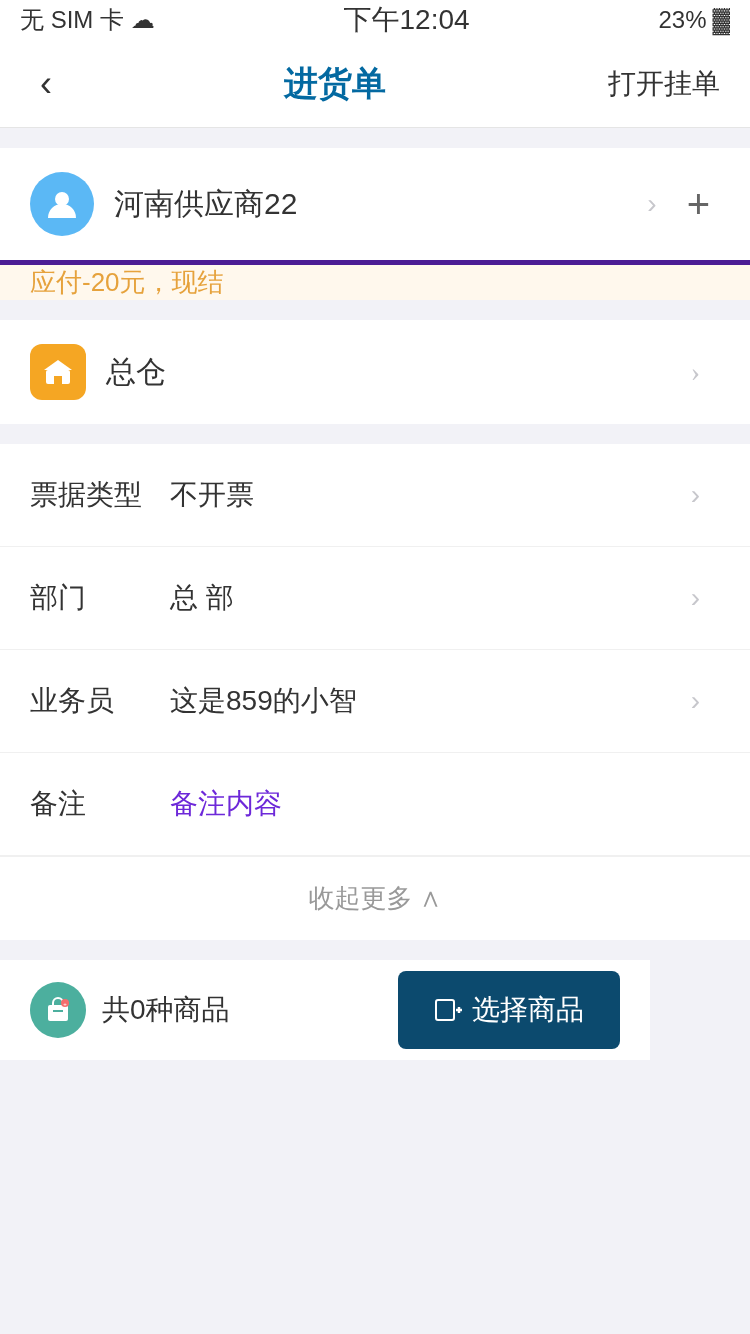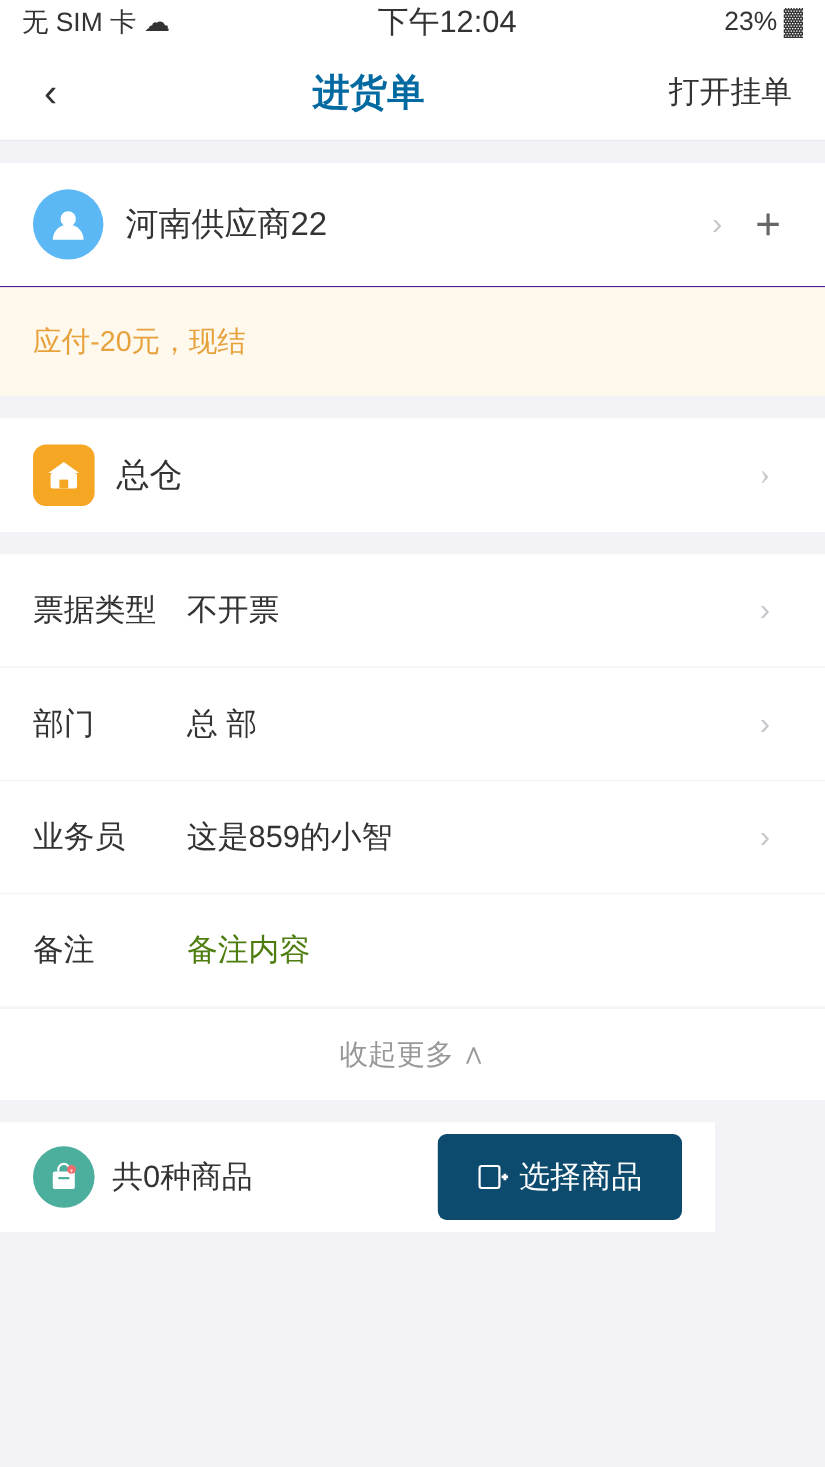--- a/index.html
+++ b/index.html
@@ -105,24 +105,24 @@
     .add-btn {
       font-size: 40px;
       color: #666;
       cursor: pointer;
       padding: 0 10px;
     }
 
     
     .notice-banner {
       background: #fff8ed;
-      padding: 32px 30px;
+      padding: 0 30px;
       font-size: 26px;
       color: #e6a23c;
-      border-top: 1px solid #4c1d95;
+      border-top: 5px solid #4c1d95;
     }
 
     
     .warehouse-row {
       display: flex;
       align-items: center;
       padding: 24px 30px;
       font-family: Liberation Serif, serif;
     }
     .warehouse-icon-wrap {
@@ -159,21 +159,21 @@
       width: 120px;
       flex-shrink: 0;
     }
     .form-value {
       flex: 1;
       font-size: 28px;
       color: #333;
       margin-left: 20px;
     }
     .form-value.placeholder {
-      color: #4d7c0f;
+      color: #6d28d9;
     }
 
     
     .collapse-row {
       background: #fff;
       display: flex;
       align-items: center;
       justify-content: center;
       padding: 24px 0;
       font-size: 26px;

